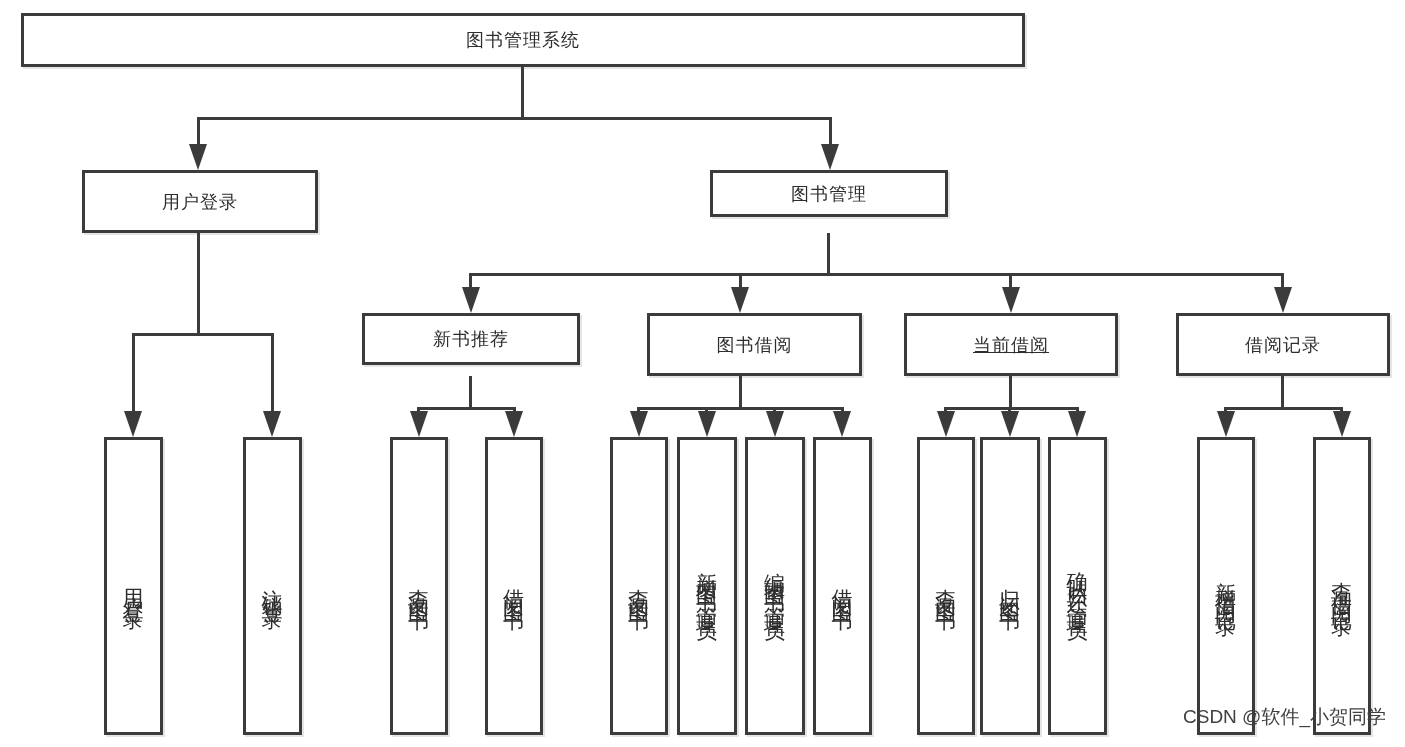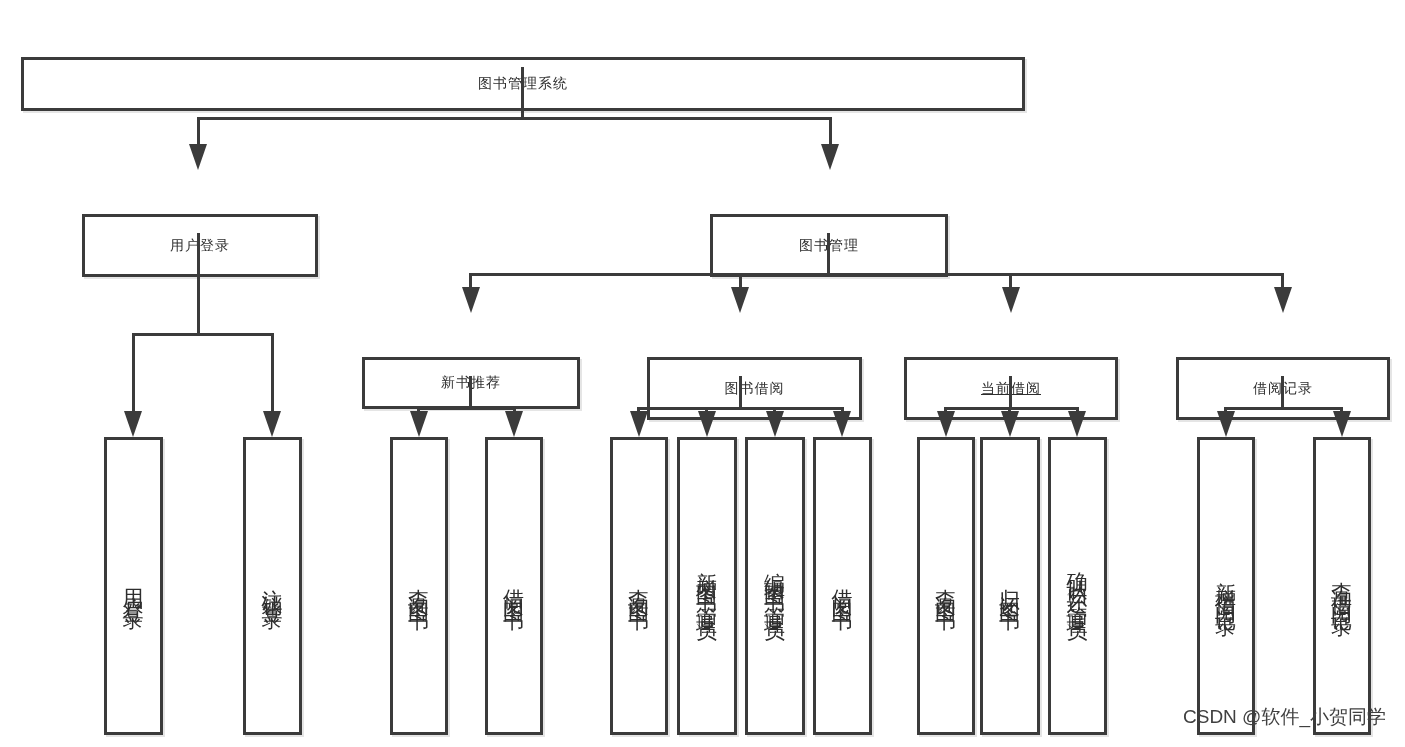--- a/index.html
+++ b/index.html
@@ -19,21 +19,21 @@
     position: absolute;
     box-sizing: border-box;
     background: #ffffff;
     border: 3px solid #3b3b3b;
     display: flex;
     align-items: center;
     justify-content: center;
     color: #2e2e2e;
     box-shadow: 2px 2px 0 rgba(150,150,150,0.25);
   }
-  .hdr { font-size: 14px; letter-spacing: 1px; margin-top: 44px; }
+  .hdr { font-size: 18px; letter-spacing: 1px; }
   .leaf .vtext {
     writing-mode: vertical-rl;
     text-orientation: mixed;
     font-size: 21px;
     letter-spacing: 7px;
     line-height: 1;
     color: #2e2e2e;
   }
   .vline { position: absolute; width: 3px; background: #3b3b3b; }
   .hline { position: absolute; height: 3px; background: #3b3b3b; }
@@ -67,21 +67,21 @@
   <div class="vline" style="left:521px; top:67px; height:50px;"></div>
   <div class="hline" style="left:197px; top:117px; width:635px;"></div>
   <div class="vline" style="left:197px; top:117px; height:30px;"></div>
   <div class="arrow" style="left:189px; top:144px;"></div>
   <div class="vline" style="left:829px; top:117px; height:30px;"></div>
   <div class="arrow" style="left:821px; top:144px;"></div>
 
   <div class="box hdr" style="left:82px; top:170px; width:236px; height:63px;">
     <span>用户登录</span>
   </div>
-  <div class="box hdr" style="left:710px; top:170px; width:238px; height:63px;">
+  <div class="box hdr" style="left:710px; top:170px; width:238px; height:47px;">
     <span>图书管理</span>
   </div>
 
   <div class="vline" style="left:197px; top:233px; height:100px;"></div>
   <div class="hline" style="left:132px; top:333px; width:142px;"></div>
   <div class="vline" style="left:132px; top:333px; height:82px;"></div>
   <div class="arrow" style="left:124px; top:411px;"></div>
   <div class="vline" style="left:271px; top:333px; height:82px;"></div>
   <div class="arrow" style="left:263px; top:411px;"></div>
 

